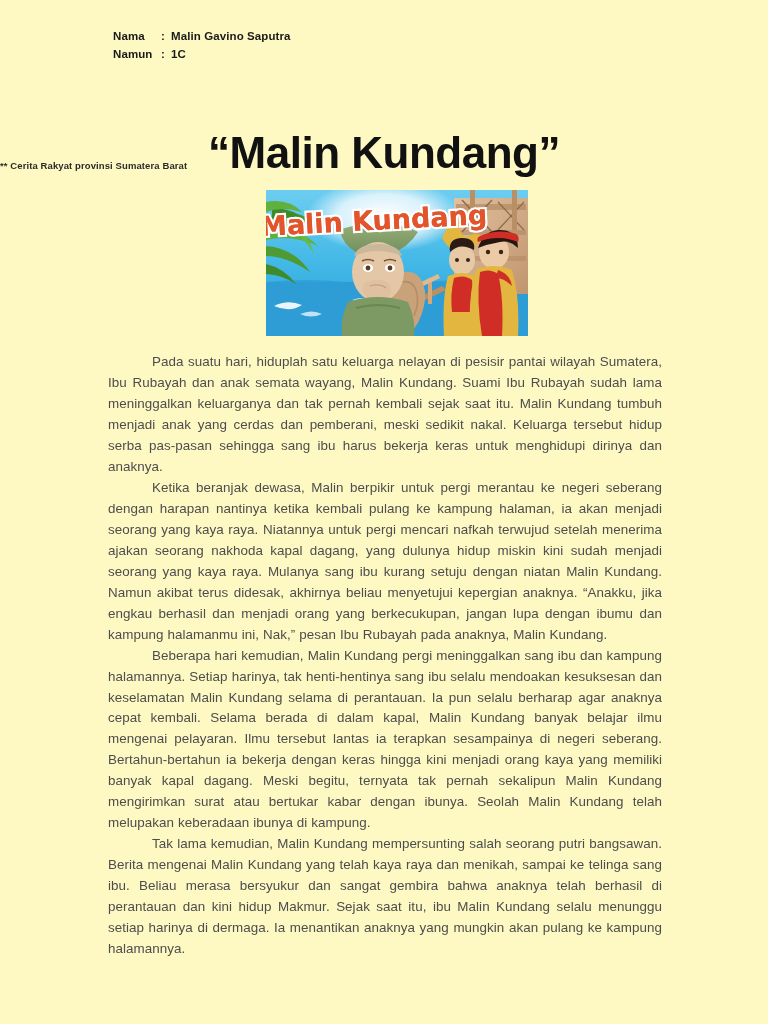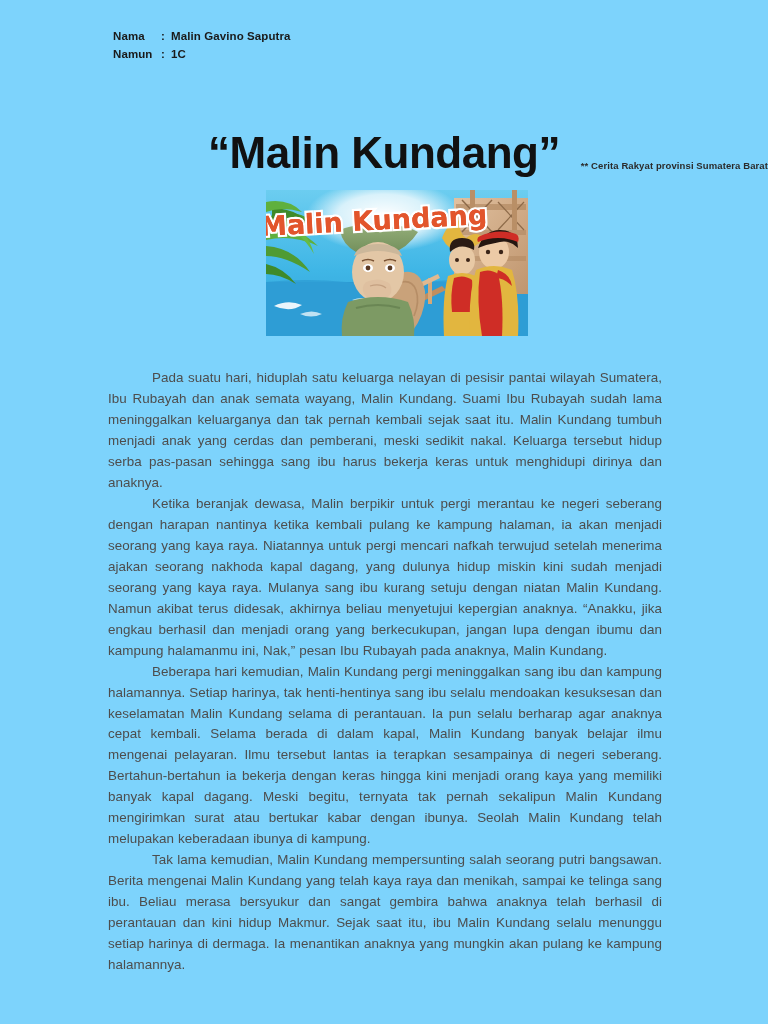--- a/index.html
+++ b/index.html
@@ -13,21 +13,21 @@
     font-family: "Liberation Sans", sans-serif;
     color: #4a4a4a;
     overflow: hidden;
     position: relative;
   }
 
   .page {
     position: relative;
     width: 768px;
     height: 1024px;
-    background: #7dd3fc;
+    background: #fef9c3;
     box-sizing: border-box;
   }
 
   
   .identity {
     position: absolute;
     left: 113px;
     top: 28px;
     font-size: 11.5px;
     font-weight: bold;
@@ -59,21 +59,21 @@
     font-weight: bold;
     color: #111111;
     letter-spacing: -0.5px;
     line-height: 1.08;
   }
   .subtitle {
     position: absolute;
     left: 0;
     top: 160px;
     width: 768px;
-    text-align: right;
+    text-align: left;
     font-size: 9.5px;
     font-weight: bold;
     color: #2b2b2b;
     letter-spacing: 0.1px;
   }
 
   
   .illustration {
     position: absolute;
     left: 266px;
@@ -82,21 +82,21 @@
     height: 146px;
     overflow: hidden;
     background: #4fc0ea;
   }
   .ill-svg { display: block; width: 262px; height: 146px; }
 
   
   .story {
     position: absolute;
     left: 108px;
-    top: 368px;
+    top: 352px;
     width: 554px;
   }
   .para {
     margin: 0 0 0 0;
     font-size: 13.4px;
     line-height: 1.565;
     text-align: justify;
     text-indent: 44px;
     color: #4d4d4d;
     letter-spacing: 0.05px;

